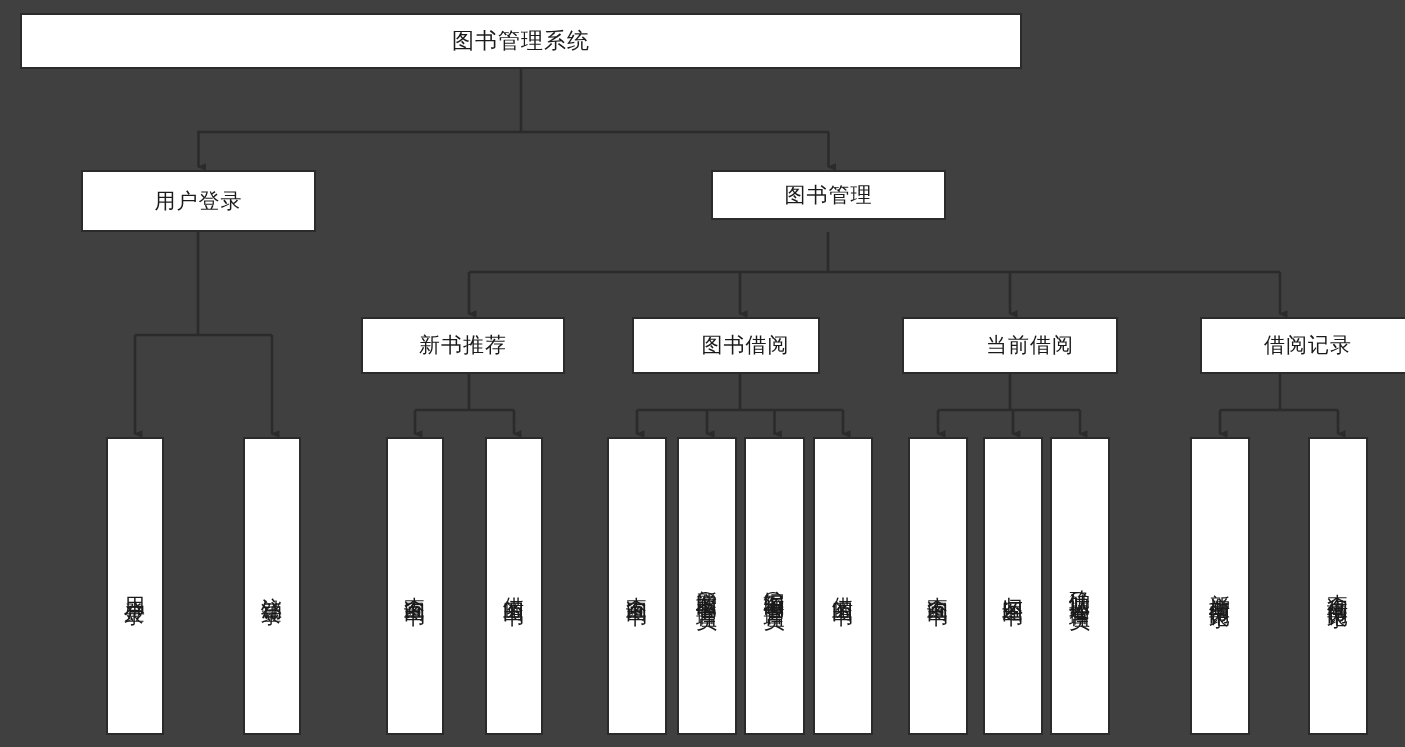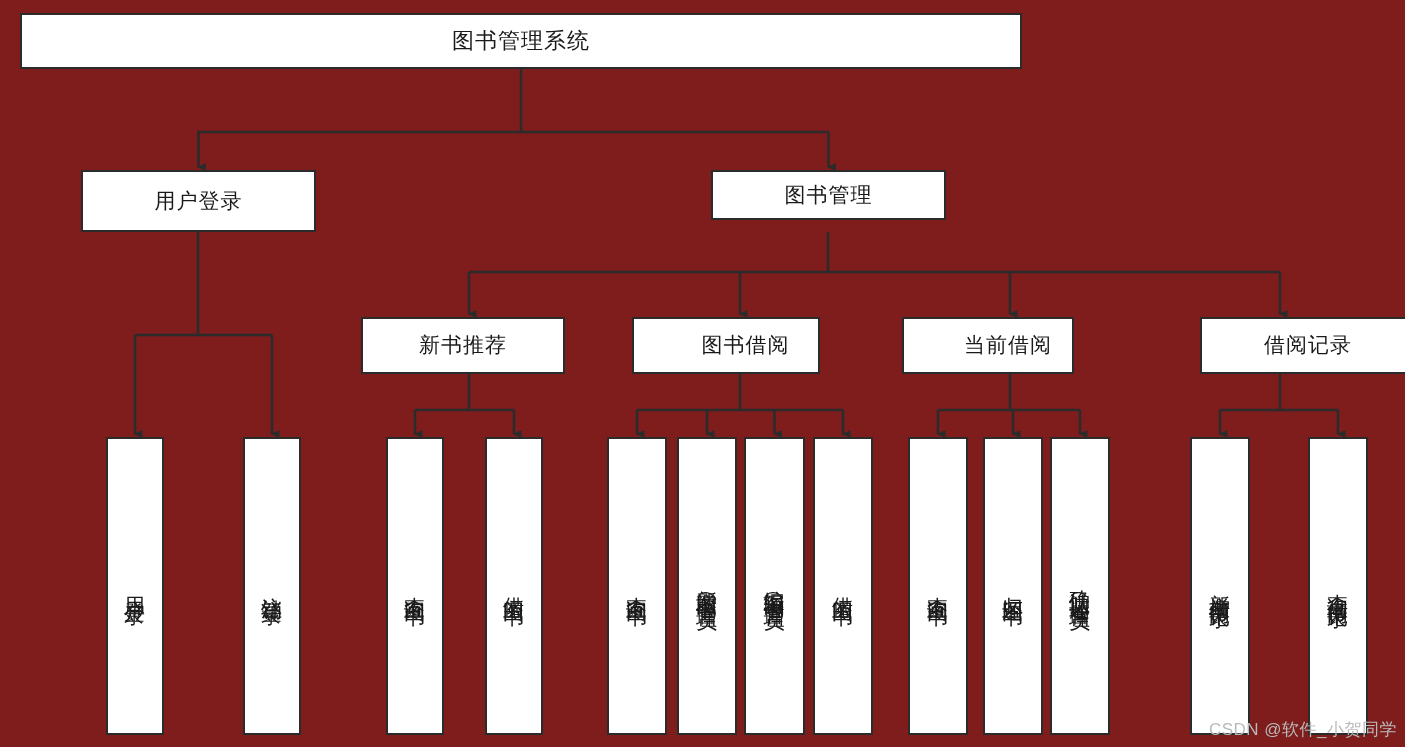--- a/index.html
+++ b/index.html
@@ -8,21 +8,21 @@
     padding: 0;
     background: #ffffff;
   }
   body {
     font-family: "Liberation Sans", "DejaVu Sans", sans-serif;
   }
   #canvas {
     position: relative;
     width: 1405px;
     height: 747px;
-    background: #7f1d1d;
+    background: #404040;
     overflow: hidden;
   }
   #edges {
     position: absolute;
     left: 0;
     top: 0;
     width: 1405px;
     height: 747px;
     pointer-events: none;
   }
@@ -132,21 +132,21 @@
       </div>
       <div class="node level2 horiz" style="left: 711px; top: 170px; width: 235px; height: 50px;">
         <span class="lbl">图书管理</span>
       </div>
       <div class="node level3 horiz" style="left: 361px; top: 317px; width: 204px; height: 57px;">
         <span class="lbl">新书推荐</span>
       </div>
       <div class="node level3 horiz" style="left: 632px; top: 317px; width: 188px; height: 57px; padding-left: 39px;">
         <span class="lbl">图书借阅</span>
       </div>
-      <div class="node level3 horiz" style="left: 902px; top: 317px; width: 172px; height: 57px; padding-left: 40px;">
+      <div class="node level3 horiz" style="left: 902px; top: 317px; width: 216px; height: 57px; padding-left: 40px;">
         <span class="lbl">当前借阅</span>
       </div>
       <div class="node level3 horiz" style="left: 1200px; top: 317px; width: 216px; height: 57px;">
         <span class="lbl">借阅记录</span>
       </div>
       <div class="node leaf vert" style="left: 106px; top: 437px; width: 58px; height: 298px;">
         <span class="lbl">用户登录</span>
       </div>
       <div class="node leaf vert" style="left: 243px; top: 437px; width: 58px; height: 298px;">
         <span class="lbl">注销登录</span>
@@ -179,14 +179,13 @@
         <span class="lbl">确认归还（管理员）</span>
       </div>
       <div class="node leaf vert" style="left: 1190px; top: 437px; width: 60px; height: 298px;">
         <span class="lbl">新增借阅记录</span>
       </div>
       <div class="node leaf vert" style="left: 1308px; top: 437px; width: 60px; height: 298px;">
         <span class="lbl">查询借阅记录</span>
       </div>
     </div>
 
-  <div id="watermark">CSDN @软件_小贺同学</div>
 </div>
 
 </body></html>

